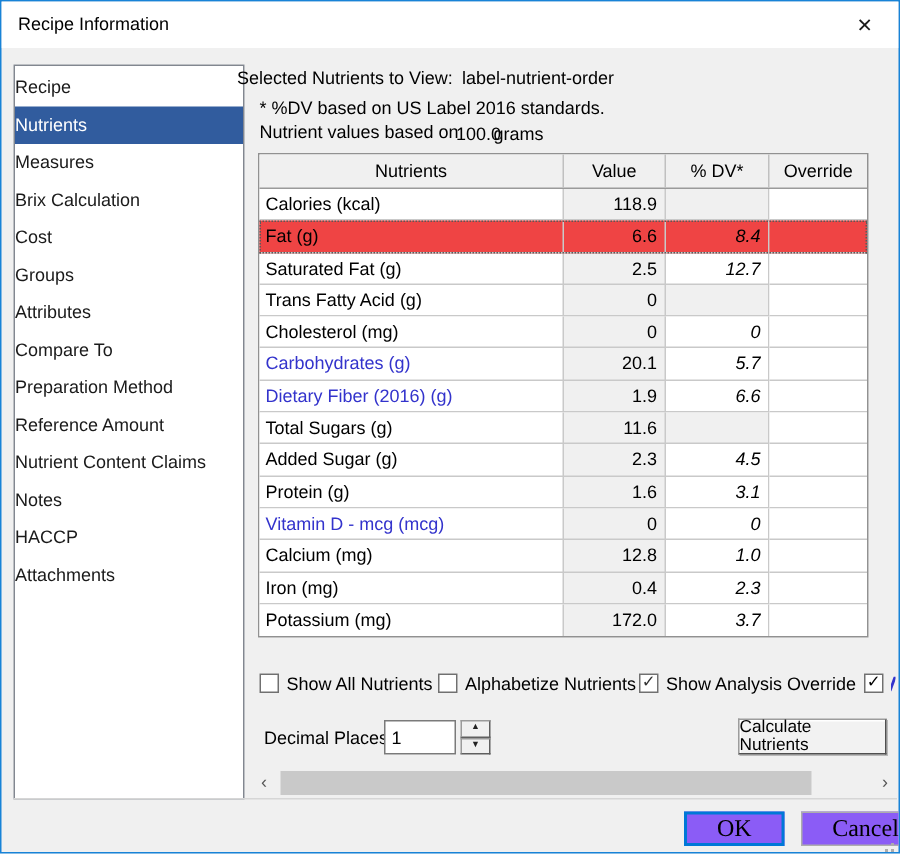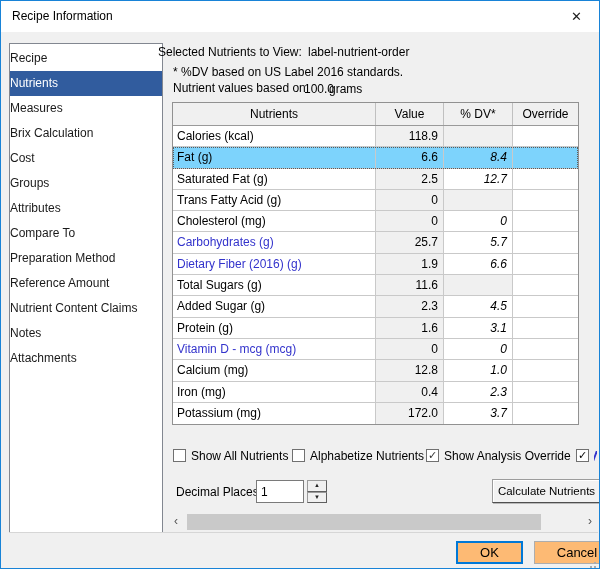--- a/index.html
+++ b/index.html
@@ -23,21 +23,21 @@
   .lbl { position:absolute; white-space:nowrap; }
 
   
   .ntable { position:absolute; left:171px; top:101px; width:407px; background:#fff; border:1px solid #919191; }
   .thead { display:grid; grid-template-columns:203px 68px 69px 65px; height:23px;
     background:#f0f0f0; border-bottom:1px solid #9a9a9a; }
   .th { text-align:center; line-height:22px; border-right:1px solid #c0c0c0; overflow:hidden; }
   .th:last-child { border-right:none; }
   .trow { display:grid; grid-template-columns:203px 68px 69px 65px; height:21.3px; position:relative; }
   .trow.focused { outline:1px dotted #5a5a5a; outline-offset:-1px; z-index:2; }
-  .trow.focused .td { background:#7dd3fc; }
+  .trow.focused .td { background:#ef4444; }
   .td { border-right:1px solid #c9c9c9; border-bottom:1px solid #c9c9c9; line-height:20px;
     overflow:hidden; white-space:nowrap; background:#fff; }
   .trow:last-child .td { border-bottom:none; }
   .td.name { padding-left:4px; }
   .td.num { text-align:right; padding-right:5px; }
   .td.val { background:#f0f0f0; }
   .td.dvw { background:#fff;font-style:italic; }
   .td.na  { background:#f0f0f0; }
   .td.ovr { border-right:none; background:#fff; }
   .blue { color:#3333cc; }
@@ -57,34 +57,34 @@
   .spinner { position:absolute; left:306px; top:479px; width:20px; height:23px; display:flex; flex-direction:column; }
   .spin-btn { flex:1; background:#f0f0f0; border:1px solid #9a9a9a; border-right-color:#5f5f5f;
     border-bottom-color:#5f5f5f; font-size:6px; line-height:8px; text-align:center; color:#222; }
 
   
   .btn-classic { position:absolute; height:24px; background:#f2f2f2;
     border:1px solid #9c9c9c; border-right-color:#4f4f4f; border-bottom-color:#4f4f4f;
     box-shadow:inset 1px 1px 0 #fff, 1px 1px 0 #b9b9b9;
     display:flex; align-items:center; }
   .btn-checkdata { left:375px; top:478px; width:90px; padding:0 9px; }
-  .btn-calc { left:491px; top:478px; width:109px; justify-content:center; font-size:11.5px; }
+  .btn-calc { left:491px; top:478px; width:99px; justify-content:center; font-size:11.5px; }
   .dot { width:11px; height:11px; border-radius:50%; background:#f5e400; margin-left:auto; }
 
   
   .hscroll { position:absolute; left:167px; top:513px; width:430px; height:16px; background:#f0f0f0; }
   .hs-arrow { position:absolute; top:0; width:16px; height:16px; text-align:center; line-height:15px;
     font-size:12px; color:#555; }
   .hs-left { left:0; } .hs-right { right:0; }
   .hs-thumb { position:absolute; left:19px; top:0; width:354px; height:16px; background:#c9c9c9; }
   .panel-line { position:absolute; left:8px; top:531px; width:589px; height:1px; background:#d6d6d6; }
 
   
-  .btn-flat { position:absolute; top:540px; height:23px; background:#fdba74; text-align:center;
-    font-size:13px; display:flex; align-items:center; justify-content:center; }
+  .btn-flat { position:absolute; top:540px; height:23px; background:#8b5cf6; text-align:center;
+    font-size:16px; display:flex; align-items:center; justify-content:center;font-family:Liberation Serif, serif; }
   .btn-ok { left:455px; width:67px; border:2px solid #0078d7; }
   .btn-cancel { left:533px; width:86px; border:1px solid #adadad; }
 
   .grip { position:absolute; right:3px; bottom:4px; width:2px; height:2px; background:#ababab;
     box-shadow:-4px 4px 0 #ababab, 0 4px 0 #ababab, -8px 8px 0 #ababab, -4px 8px 0 #ababab, 0 8px 0 #ababab; }
 </style>
 </head>
 <body>
 
 <div class="window">
@@ -100,20 +100,21 @@
       <div class="sb-item">Measures</div>
       <div class="sb-item">Brix Calculation</div>
       <div class="sb-item">Cost</div>
       <div class="sb-item">Groups</div>
       <div class="sb-item">Attributes</div>
       <div class="sb-item">Compare To</div>
       <div class="sb-item">Preparation Method</div>
       <div class="sb-item">Reference Amount</div>
       <div class="sb-item">Nutrient Content Claims</div>
       <div class="sb-item">Notes</div>
+      <div class="sb-item">HACCP</div>
       <div class="sb-item">Attachments</div>
     </div>
 
   <span class="lbl" style="left:157px; top:44px;">Selected Nutrients to View:</span>
   <span class="lbl" style="left:307px; top:44px;">label-nutrient-order</span>
   <span class="lbl" style="left:172px; top:64px;">* %DV based on US Label 2016 standards.</span>
   <span class="lbl" style="left:172px; top:80px;">Nutrient values based on</span>
   <span class="lbl" style="left:303px; top:81px;">100.0</span>
   <span class="lbl" style="left:328px; top:81px;">grams</span>
 
@@ -150,21 +151,21 @@
           <div class="td ovr"></div>
         </div>
         <div class="trow">
           <div class="td name">Cholesterol (mg)</div>
           <div class="td num val">0</div>
           <div class="td num dvw">0</div>
           <div class="td ovr"></div>
         </div>
         <div class="trow">
           <div class="td name blue">Carbohydrates (g)</div>
-          <div class="td num val">25.7</div>
+          <div class="td num val">20.1</div>
           <div class="td num dvw">5.7</div>
           <div class="td ovr"></div>
         </div>
         <div class="trow">
           <div class="td name blue">Dietary Fiber (2016) (g)</div>
           <div class="td num val">1.9</div>
           <div class="td num dvw">6.6</div>
           <div class="td ovr"></div>
         </div>
         <div class="trow">

